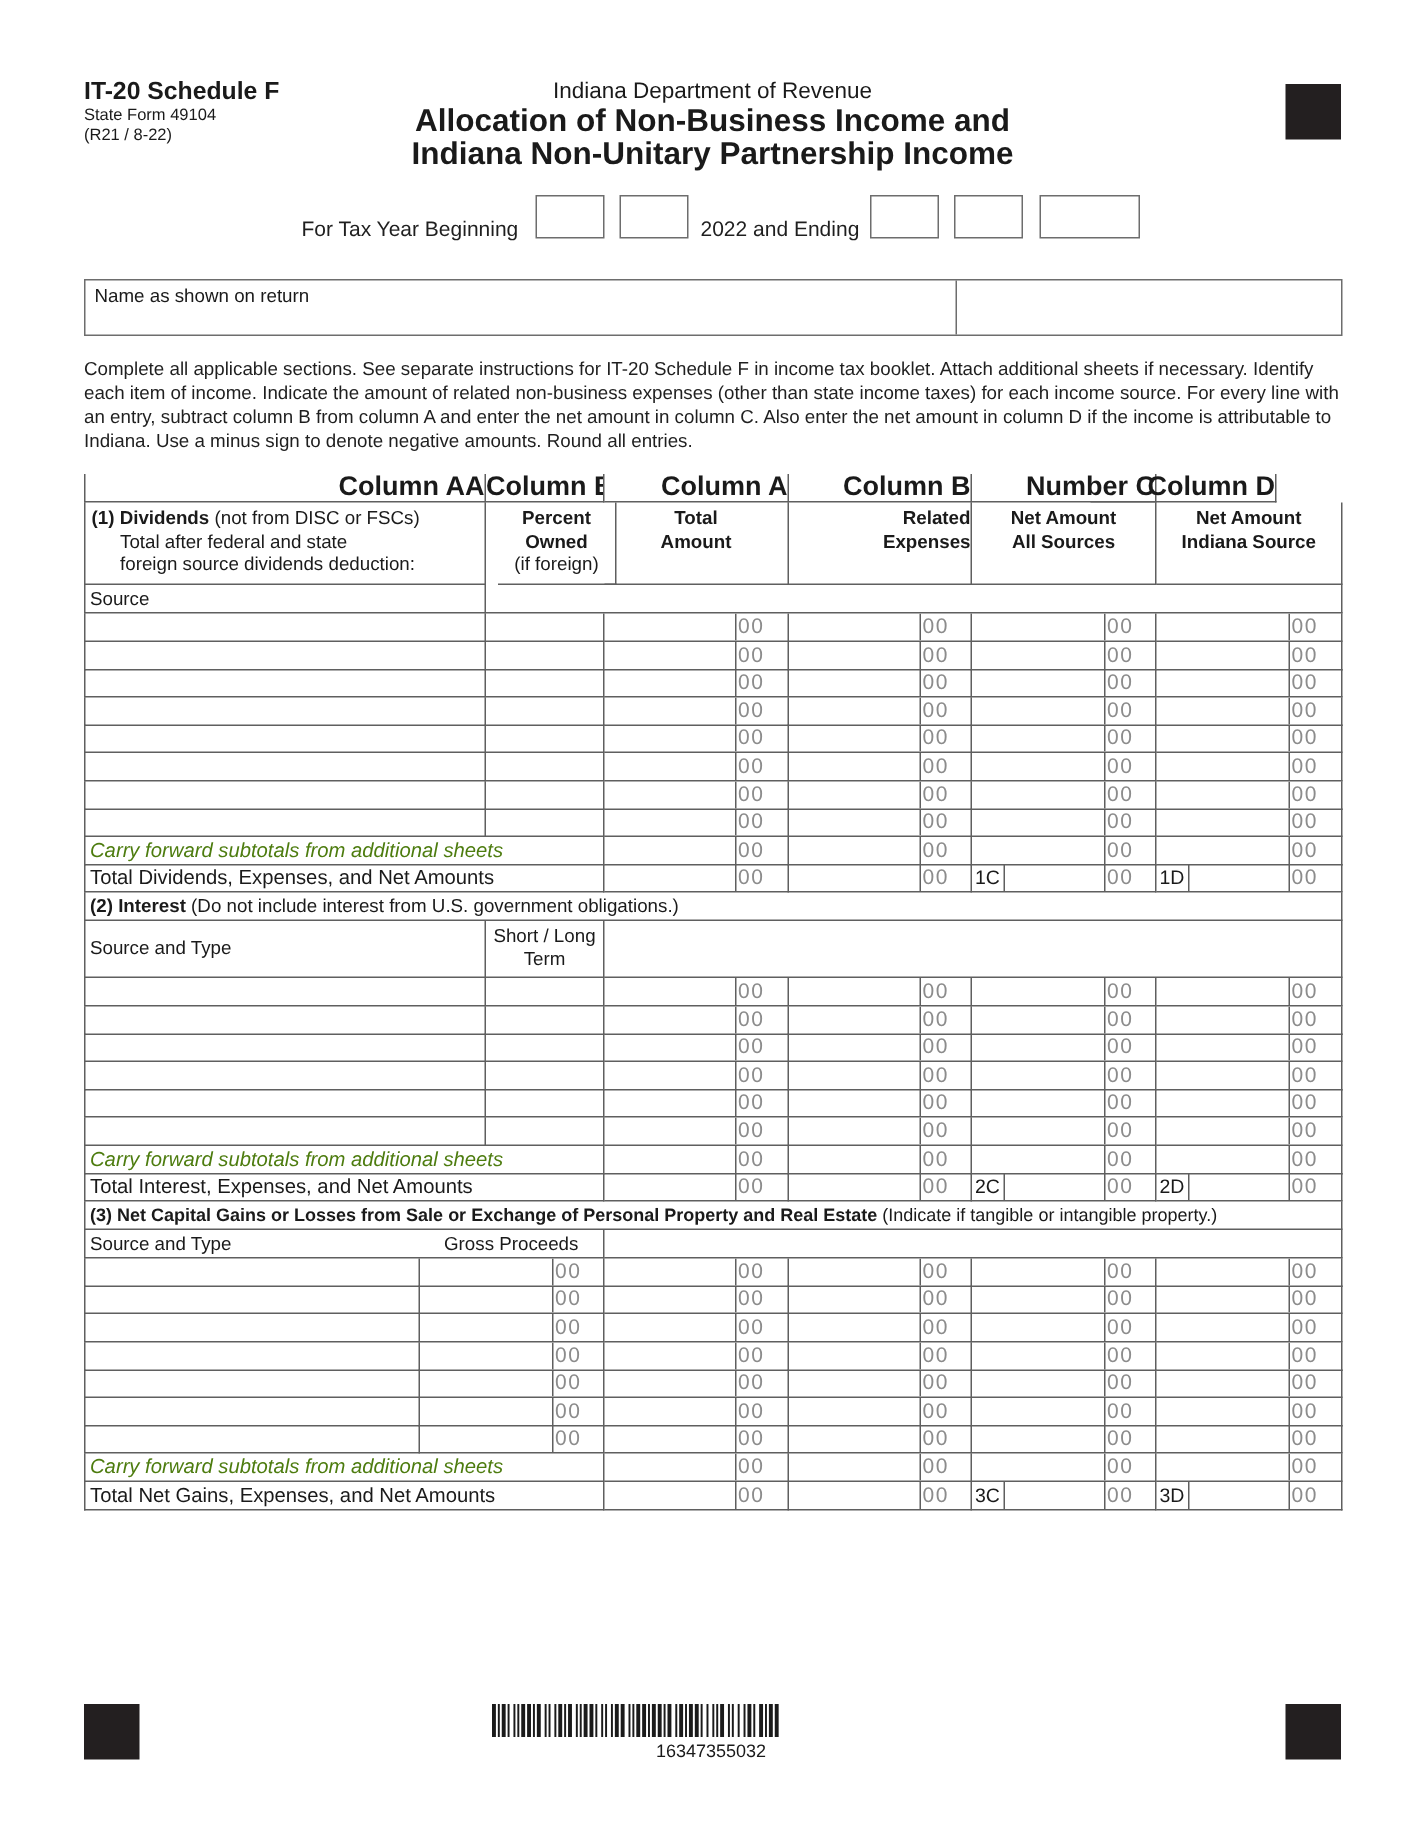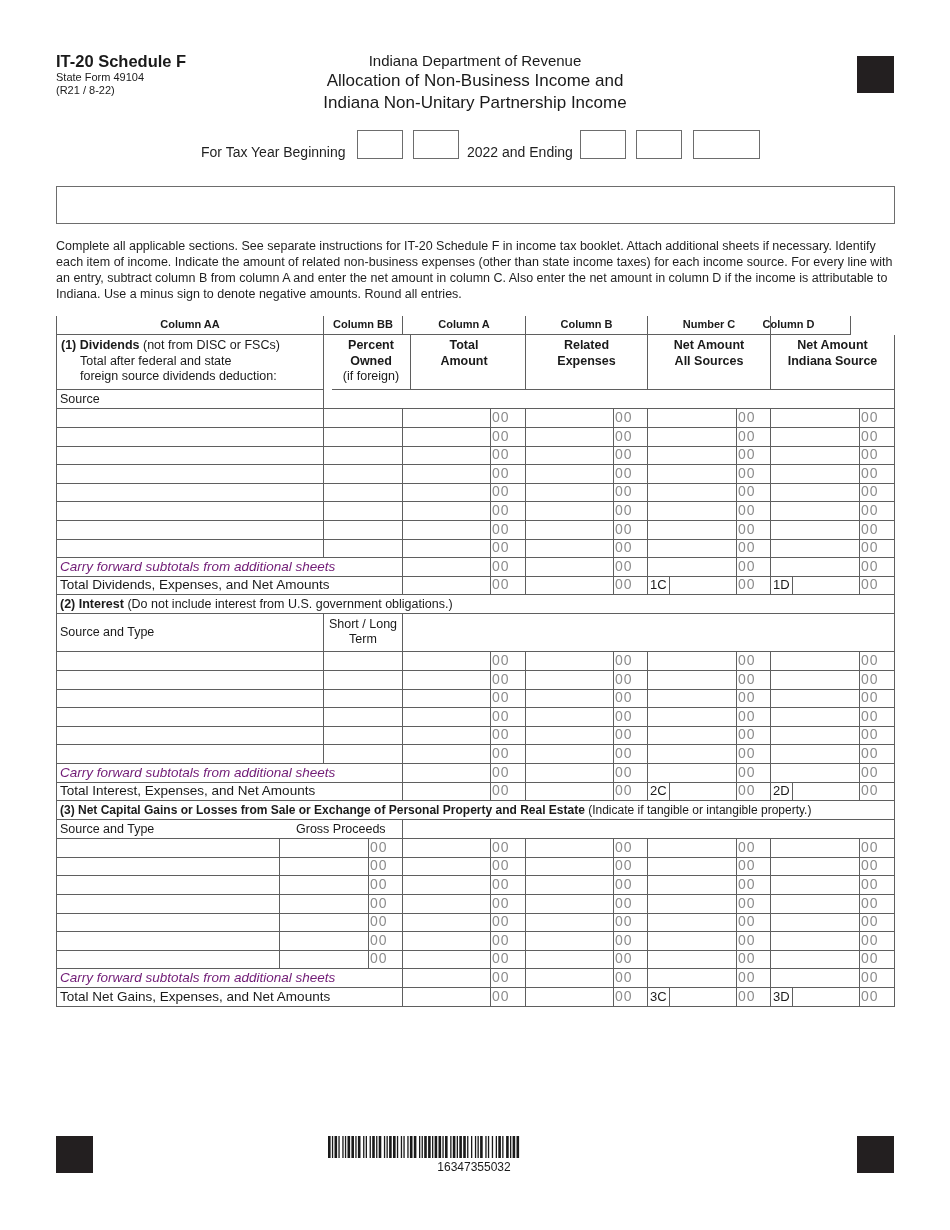--- a/index.html
+++ b/index.html
@@ -8,34 +8,34 @@
     width: 950px; height: 1230px; background: #ffffff; position: relative;
     font-family: "Liberation Sans", sans-serif; color: #1a1a1a; overflow: hidden;
   }
   .abs { position: absolute; }
   .corner { position: absolute; width: 37px; height: 37px; background: #231f20; }
   #form-id { left: 56px; top: 52px; }
   #form-id .t1 { font-size: 16.5px; font-weight: bold; line-height: 19px; }
   #form-id .t2 { font-size: 11px; line-height: 13px; }
   #title-block { left: 250px; width: 450px; top: 52px; text-align: center; }
   #title-block .dept { font-size: 15px; line-height: 18px; }
-  #title-block .main { font-size: 17px; font-weight: normal; line-height: 22px; }
+  #title-block .main { font-size: 21px; font-weight: bold; line-height: 22px; }
   #tax-year { top: 130px; left: 0; width: 950px; height: 30px; }
   .ty-label { position: absolute; top: 14px; font-size: 14px; color: #1f1f1f; }
   .ty-box { position: absolute; top: 0; height: 29px; border: 1px solid #6d6d6d; background: #fff; }
   #name-row { left: 56px; top: 186px; width: 839px; height: 38px; border: 1px solid #6d6d6d; }
   #name-row .name-cell { position: absolute; left: 0; top: 0; width: 581px; height: 36px; border-right: 1px solid #6d6d6d; font-size: 12.5px; padding: 3px 6px; }
   #name-row .fein-cell { position: absolute; left: 581px; top: 0; width: 256px; height: 36px; font-size: 12.5px; padding: 3px 6px; }
   #instructions { left: 56px; top: 238px; width: 840px; font-size: 12.5px; line-height: 16px; color: #1f1f1f; }
 
   
   .cell { position: absolute; border-right: 1px solid #5f5f5f; border-bottom: 1px solid #5f5f5f; font-size: 12.5px; overflow: hidden; white-space: nowrap; }
-  .hdr { text-align: center; font-weight: bold; font-size: 11px; }
+  .hdr { text-align: right; font-weight: bold; font-size: 18px; }
   .cents { position: absolute; font-size: 14px; color: #8c8c8c; letter-spacing: 1px; border-left: 1px solid #5f5f5f; padding-left: 1px; top: 0; height: 100%; line-height: 17px; }
-  .italic-gray { font-style: italic; color: #701a75; font-size: 13.5px; }
+  .italic-gray { font-style: italic; color: #4d7c0f; font-size: 13.5px; }
   .total-label { font-size: 13.5px; }
   .tag { position: absolute; left: 0; top: 0; font-size: 13px; padding: 1px 2px; border-right: 1px solid #5f5f5f; height: 100%; line-height: 16px; }
   #barcode { left: 328px; top: 1136px; width: 292px; height: 22px; }
   #barcode-num { left: 328px; top: 1160px; width: 292px; text-align: center; font-size: 12px; }
 </style>
 </head>
 <body>
 
 <div class="corner" style="left:857px;top:56px;"></div>
 <div class="corner" style="left:56px;top:1136px;"></div>
@@ -57,20 +57,23 @@
   <span class="ty-label" style="left:201px;">For Tax Year Beginning</span>
   <div class="ty-box" style="left:357px;width:46px;"></div>
   <div class="ty-box" style="left:413px;width:46px;"></div>
   <span class="ty-label" style="left:467px;">2022 and Ending</span>
   <div class="ty-box" style="left:580px;width:46px;"></div>
   <div class="ty-box" style="left:636px;width:46px;"></div>
   <div class="ty-box" style="left:693px;width:67px;"></div>
 </div>
 
 <div id="name-row" class="abs">
+  <div class="name-cell">
+    <span>Name as shown on return</span>
+  </div>
 </div>
 
 <div id="instructions" class="abs">Complete all applicable sections. See separate instructions for IT-20 Schedule F in income tax booklet. Attach additional sheets if necessary. Identify each item of income.  Indicate the amount of related non-business expenses (other than state income taxes) for each income source. For every line with an entry, subtract column B from column A and enter the net amount in column C. Also enter the net amount in column D if the income is attributable to Indiana. Use a minus sign to denote negative amounts. Round all entries.</div>
 
 <div id="table-body">
     <div class="cell hdr" style="left: 56px; top: 316px; width: 268px; height: 19px; border-left: 1px solid rgb(95, 95, 95); line-height: 17px;">Column AA</div>
     <div class="cell hdr" style="left: 324px; top: 316px; width: 79px; height: 19px; line-height: 17px;">Column BB</div>
     <div class="cell hdr" style="left: 403px; top: 316px; width: 123px; height: 19px; line-height: 17px;">Column A</div>
     <div class="cell hdr" style="left: 526px; top: 316px; width: 122px; height: 19px; line-height: 17px;">Column B</div>
     <div class="cell hdr" style="left: 648px; top: 316px; width: 123px; height: 19px; line-height: 17px;">Number C</div>
@@ -82,21 +85,21 @@
     </div>
     <div class="cell" style="left: 332px; top: 335px; width: 79px; height: 55px; text-align: center; padding: 3px 0px; line-height: 15.5px;">
       <div style="font-weight:bold">Percent</div>
       <div style="font-weight:bold">Owned</div>
       <div>(if foreign)</div>
     </div>
     <div class="cell" style="left: 403px; top: 335px; width: 123px; height: 55px; text-align: center; font-weight: bold; padding: 3px 0px; line-height: 15.5px;">
       <div>Total</div>
       <div>Amount</div>
     </div>
-    <div class="cell" style="left: 526px; top: 335px; width: 122px; height: 55px; text-align: center; font-weight: bold; padding: 3px 0px; line-height: 15.5px;">
+    <div class="cell" style="left: 526px; top: 335px; width: 122px; height: 55px; text-align: right; font-weight: bold; padding: 3px 0px; line-height: 15.5px;">
       <div>Related</div>
       <div>Expenses</div>
     </div>
     <div class="cell" style="left: 648px; top: 335px; width: 123px; height: 55px; text-align: center; font-weight: bold; padding: 3px 0px; line-height: 15.5px;">
       <div>Net Amount</div>
       <div>All Sources</div>
     </div>
     <div class="cell" style="left: 771px; top: 335px; width: 124px; height: 55px; text-align: center; font-weight: bold; padding: 3px 0px; line-height: 15.5px;">
       <div>Net Amount</div>
       <div>Indiana Source</div>

